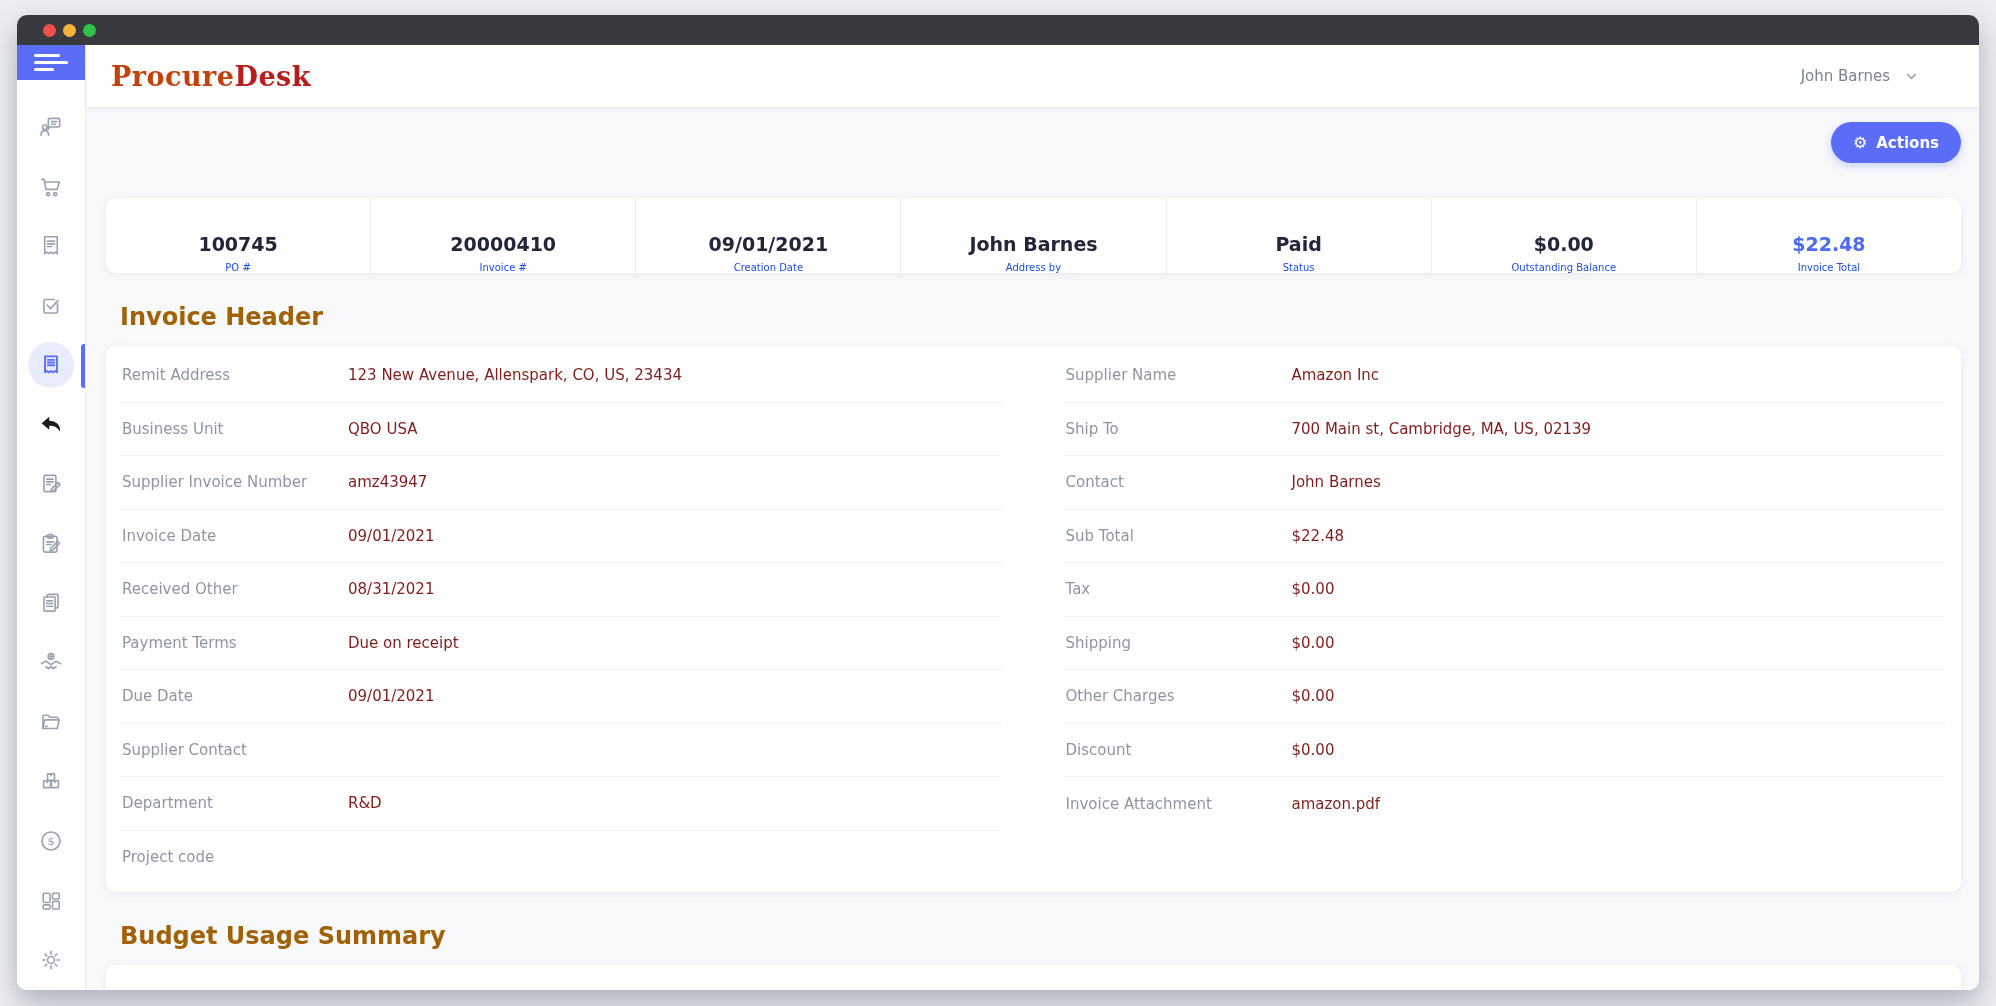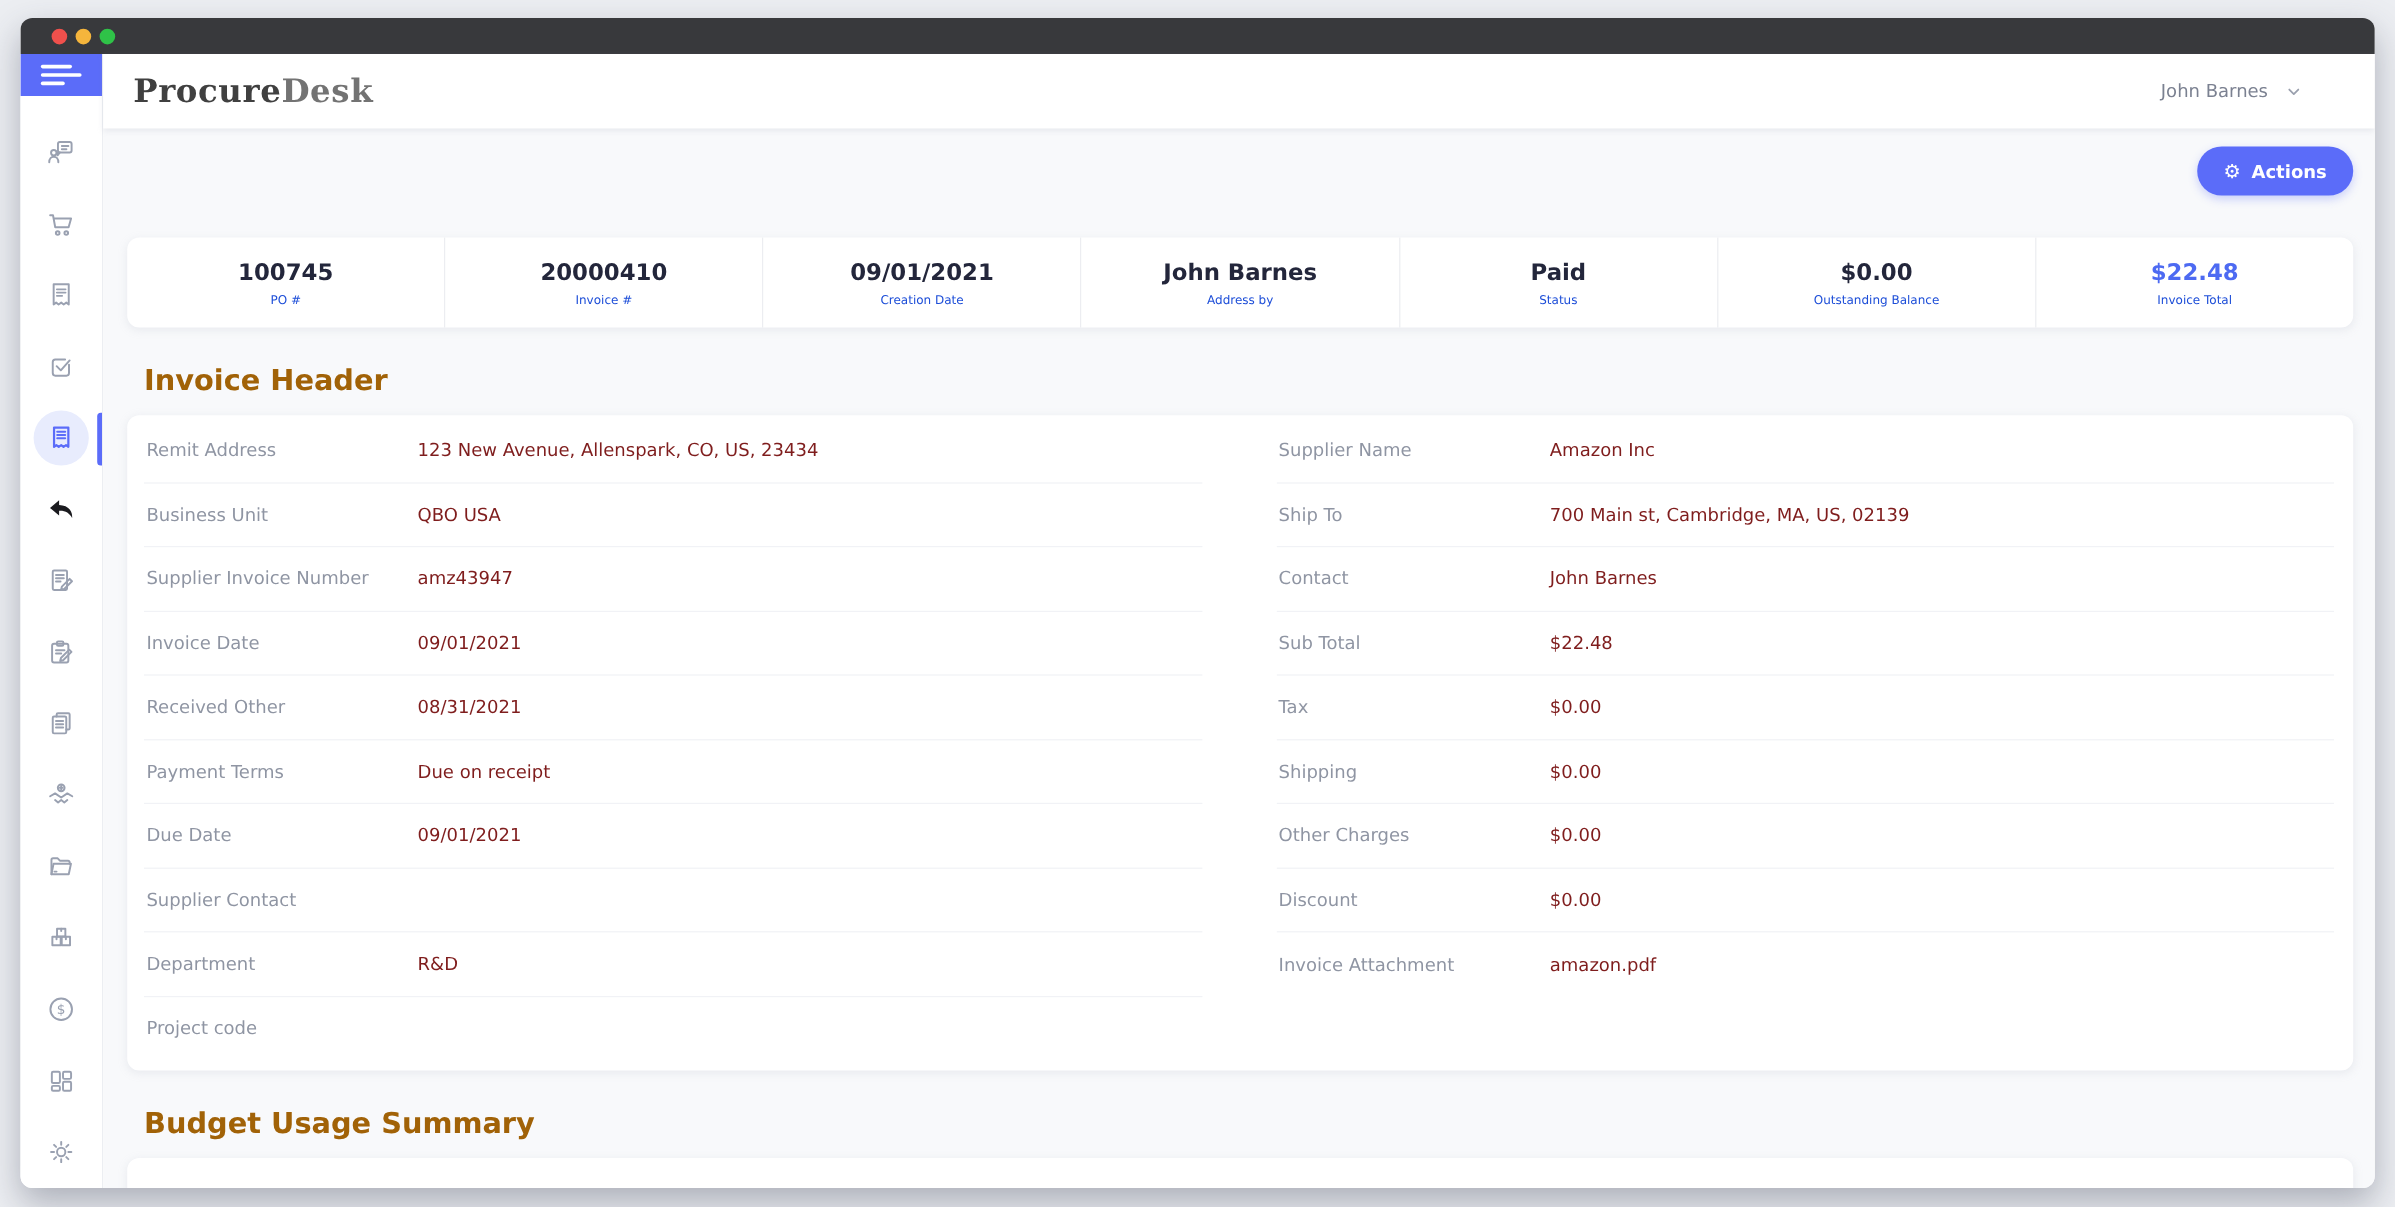--- a/index.html
+++ b/index.html
@@ -36,40 +36,40 @@
   .side-item.back svg{ stroke:none; fill:#1b1b1f; width:28px; height:28px; }
 
   
   .main{ flex:1; display:flex; flex-direction:column; min-width:0; }
   .topbar{
     height:62px; background:#fff; display:flex; align-items:center;
     padding:0 60px 0 25px; position:relative; z-index:2;
     box-shadow:0 2px 5px rgba(160,166,182,.18);
   }
   .logo{ font-family:"DejaVu Serif","Liberation Serif",serif; font-weight:700; font-size:27px; letter-spacing:.5px; }
-  .logo .p1{ color:#404040; } .logo .p2{ color:#737373; }
+  .logo .p1{ color:#c2410c; } .logo .p2{ color:#b91c1c; }
   .user-menu{ margin-left:auto; display:flex; align-items:center; gap:14px; cursor:pointer; }
   .user-name{ font-size:15px; color:#7b8191; }
   .content{ flex:1; background:#f8f9fb; padding:15px 18px 0 20px; overflow:hidden; }
 
   
   .actions-row{ display:flex; justify-content:flex-end; }
   .actions-btn{
     display:flex; align-items:center; gap:9px; height:41px; padding:0 22px;
     background:#5b6cf9; color:#fff; border:none; border-radius:21px;
     font-size:15px; font-weight:bold; cursor:pointer;
     font-family:"DejaVu Sans","Liberation Sans",sans-serif;
     box-shadow:0 3px 8px rgba(91,108,249,.3);
   }
   .actions-btn .gear{ font-size:16px; font-weight:normal; line-height:1; }
 
   
   .card{ background:#fff; border-radius:10px; box-shadow:0 2px 8px rgba(160,166,182,.18); }
   .summary-card{ margin-top:35px; height:75px; display:flex; align-items:stretch; }
-  .sum-item{ flex:1; display:flex; flex-direction:column; align-items:center; justify-content:center; gap:7px; }
+  .sum-item{ flex:1; display:flex; flex-direction:column; align-items:center; justify-content:flex-end; gap:7px; }
   .sum-item + .sum-item{ border-left:1px solid #ecedf1; }
   .sum-value{ font-size:19px; font-weight:bold; color:#23263b; }
   .sum-value.accent{ color:#4d6af2; }
   .sum-label{ font-size:10px; color:#1d4ed8; }
 
   .section-title{ font-size:24px; font-weight:bold; color:#a16207; margin:30px 0 15px 14px; }
 
   
   .header-card{ padding:3px 16px 8px 14px; display:grid; grid-template-columns:1fr 1fr; column-gap:62px; align-items:start; }
   .field-row{ display:flex; align-items:center; height:53.5px; border-bottom:1px solid #f1f2f6; padding-left:0; }

